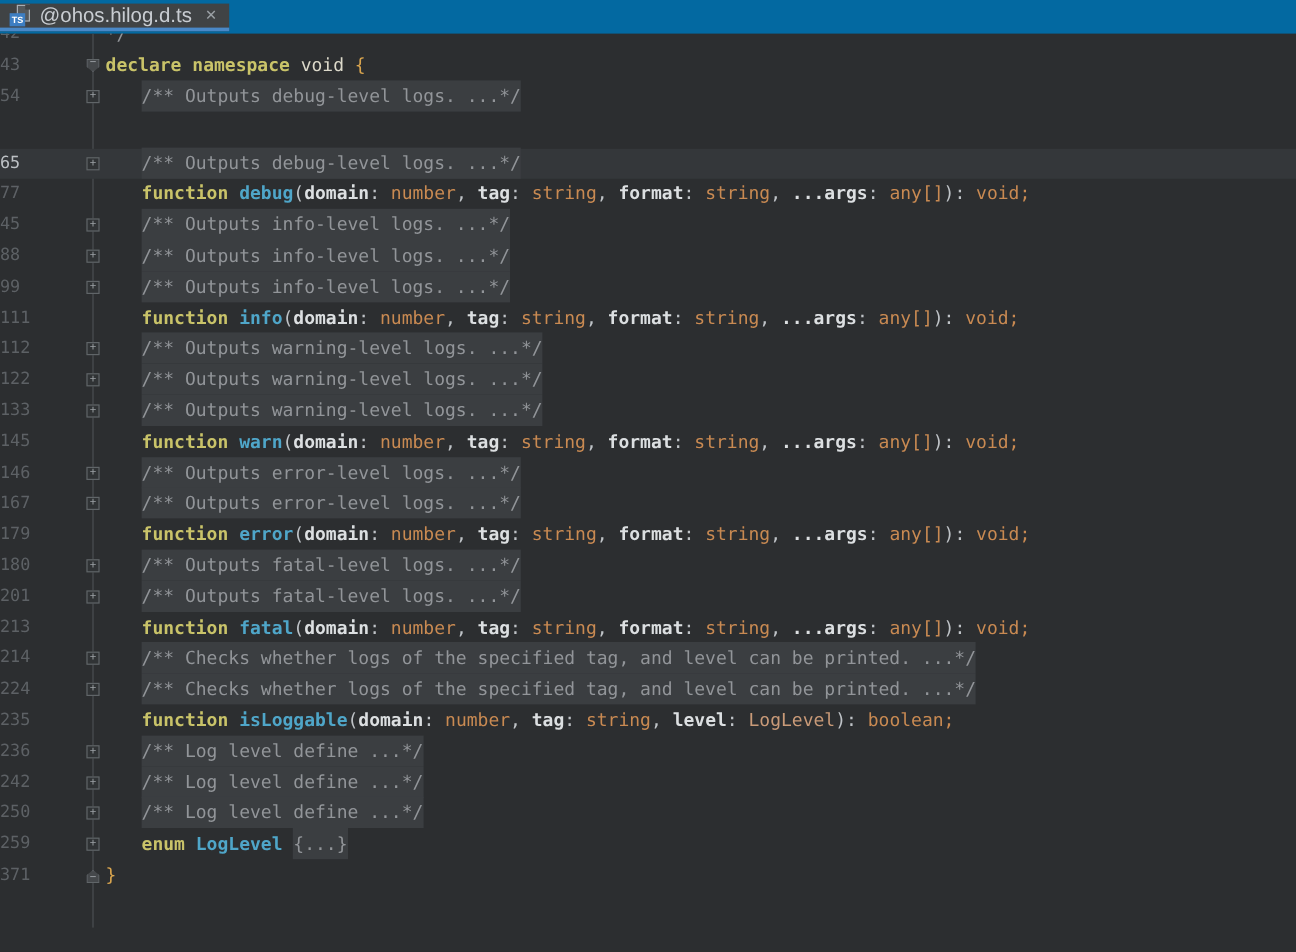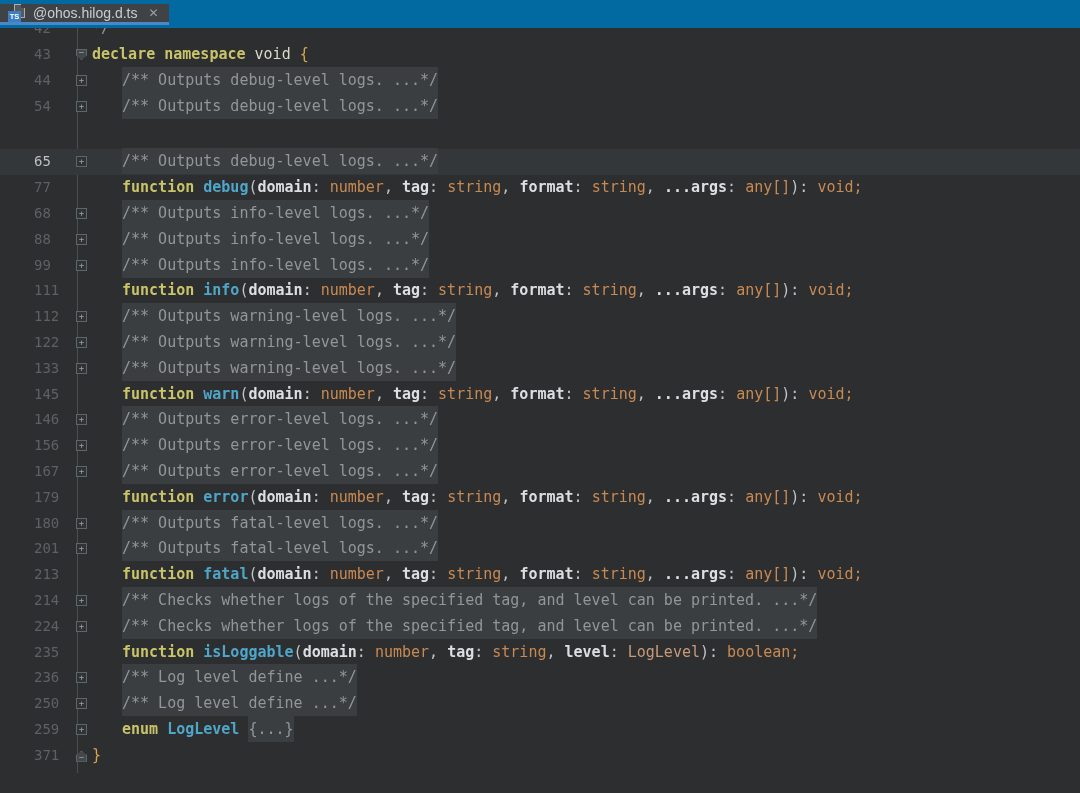--- a/index.html
+++ b/index.html
@@ -3,38 +3,38 @@
 <meta charset="utf-8">
 <style>
   * { margin:0; padding:0; box-sizing:border-box; }
   html,body { width:1080px; height:793px; overflow:hidden; background:#2c2e30; }
   body { font-family:"DejaVu Sans Mono", monospace; }
 
   
   .tabbar { height:28px; background:#0369a1; display:flex; align-items:center; }
   .tab { display:flex; align-items:center; gap:7px; padding:0 10px 0 8px;
          background:#404345; border-bottom:3px solid #4a88c7; cursor:default; }
-  .tab-label { font-family:"Liberation Sans", sans-serif; font-size:14px; color:#c9cdd2; }
+  .tab-label { font-family:"Liberation Sans", sans-serif; font-size:17px; color:#c9cdd2; }
   .tab-close { font-family:"Liberation Sans", sans-serif; font-size:12px; color:#9aa0a5; margin-left:4px; }
   .ficon { position:relative; width:18px; height:18px; flex:0 0 18px; }
   .ficon .doc { position:absolute; right:1px; top:0; width:11px; height:14px;
                 border:1px solid #a7adb3; background:#55595c; }
   .ficon .doc::after { content:""; position:absolute; right:-1px; top:-1px; width:4px; height:4px; background:#404345; }
   .ficon .badge { position:absolute; left:0; bottom:0; width:13px; height:11px; background:#3d7ec2;
                   color:#fff; font-size:7.5px; line-height:11px; font-weight:bold; text-align:center;
                   font-family:"Liberation Sans", sans-serif; }
 
   
   .editor { position:relative; height:765px; overflow:hidden; font-size:15px; }
   .foldline { position:absolute; left:77px; top:0; width:1px; height:745px; background:#4b4e51; }
   .line { position:relative; height:25.8px; line-height:25.8px; white-space:pre; }
   .line.cut { margin-top:-11.8px; }
   .line.current { background:#34373a;margin-top:30px; }
   .lnum { display:inline-block; width:38px; padding-right:8px; text-align:left;
-          color:#5d6165; font-size:14px; vertical-align:top;padding-left:34px; }
+          color:#5d6165; font-size:14px; vertical-align:top; }
   .line.current .lnum { color:#bcc0c4; }
   .foldcol { display:inline-block; width:50px; height:25.8px; position:relative; vertical-align:top; }
   .code { vertical-align:top; }
   .code.ind { padding-left:30px; }
 
   
   .mk { position:absolute; left:34px; top:7px; width:11px; height:11px;
         border:1px solid #606568; background:#303335; color:#9ca1a5;
         font-size:9px; line-height:9px; text-align:center; cursor:pointer; }
   .mk-plus::after { content:"+"; }
@@ -67,40 +67,39 @@
     <span class="tab-label">@ohos.hilog.d.ts</span>
     <span class="tab-close">✕</span>
   </div>
 </div>
 
 <div class="editor">
   <div class="foldline"></div>
   <div id="lines">
       <div class="line cut"><span class="lnum">42</span><span class="foldcol"></span><span class="code"><span class="tk-cm">*/</span></span></div>
       <div class="line"><span class="lnum">43</span><span class="foldcol"><span class="mk mk-top"></span></span><span class="code"><span class="tk-kw">declare</span><span class="tk-pl"> </span><span class="tk-kw">namespace</span><span class="tk-pl"> </span><span class="tk-nm">void</span><span class="tk-pl"> </span><span class="tk-br">{</span></span></div>
-      <div class="line"><span class="lnum">44</span><span class="foldcol"><span class="mk mk-plus"></span></span><span class="code ind"><span class="tk-cmf">/** Outputs debug-level logs. ...*/</span></span></div>
       <div class="line"><span class="lnum">54</span><span class="foldcol"><span class="mk mk-plus"></span></span><span class="code ind"><span class="tk-cmf">/** Outputs debug-level logs. ...*/</span></span></div>
       <div class="line current"><span class="lnum">65</span><span class="foldcol"><span class="mk mk-plus"></span></span><span class="code ind"><span class="tk-cmf">/** Outputs debug-level logs. ...*/</span></span></div>
       <div class="line"><span class="lnum">77</span><span class="foldcol"></span><span class="code ind"><span class="tk-kw">function</span><span class="tk-pl"> </span><span class="tk-fn">debug</span><span class="tk-pl">(</span><span class="tk-pr">domain</span><span class="tk-pl">: </span><span class="tk-ty">number</span><span class="tk-pl">, </span><span class="tk-pr">tag</span><span class="tk-pl">: </span><span class="tk-ty">string</span><span class="tk-pl">, </span><span class="tk-pr">format</span><span class="tk-pl">: </span><span class="tk-ty">string</span><span class="tk-pl">, </span><span class="tk-pr">...args</span><span class="tk-pl">: </span><span class="tk-ty">any[]</span><span class="tk-pl">): </span><span class="tk-ty">void;</span></span></div>
-      <div class="line"><span class="lnum">68</span><span class="foldcol"><span class="mk mk-plus"></span></span><span class="code ind"><span class="tk-cmf">/** Outputs info-level logs. ...*/</span></span></div>
+      <div class="line"><span class="lnum">45</span><span class="foldcol"><span class="mk mk-plus"></span></span><span class="code ind"><span class="tk-cmf">/** Outputs info-level logs. ...*/</span></span></div>
       <div class="line"><span class="lnum">88</span><span class="foldcol"><span class="mk mk-plus"></span></span><span class="code ind"><span class="tk-cmf">/** Outputs info-level logs. ...*/</span></span></div>
       <div class="line"><span class="lnum">99</span><span class="foldcol"><span class="mk mk-plus"></span></span><span class="code ind"><span class="tk-cmf">/** Outputs info-level logs. ...*/</span></span></div>
       <div class="line"><span class="lnum">111</span><span class="foldcol"></span><span class="code ind"><span class="tk-kw">function</span><span class="tk-pl"> </span><span class="tk-fn">info</span><span class="tk-pl">(</span><span class="tk-pr">domain</span><span class="tk-pl">: </span><span class="tk-ty">number</span><span class="tk-pl">, </span><span class="tk-pr">tag</span><span class="tk-pl">: </span><span class="tk-ty">string</span><span class="tk-pl">, </span><span class="tk-pr">format</span><span class="tk-pl">: </span><span class="tk-ty">string</span><span class="tk-pl">, </span><span class="tk-pr">...args</span><span class="tk-pl">: </span><span class="tk-ty">any[]</span><span class="tk-pl">): </span><span class="tk-ty">void;</span></span></div>
       <div class="line"><span class="lnum">112</span><span class="foldcol"><span class="mk mk-plus"></span></span><span class="code ind"><span class="tk-cmf">/** Outputs warning-level logs. ...*/</span></span></div>
       <div class="line"><span class="lnum">122</span><span class="foldcol"><span class="mk mk-plus"></span></span><span class="code ind"><span class="tk-cmf">/** Outputs warning-level logs. ...*/</span></span></div>
       <div class="line"><span class="lnum">133</span><span class="foldcol"><span class="mk mk-plus"></span></span><span class="code ind"><span class="tk-cmf">/** Outputs warning-level logs. ...*/</span></span></div>
       <div class="line"><span class="lnum">145</span><span class="foldcol"></span><span class="code ind"><span class="tk-kw">function</span><span class="tk-pl"> </span><span class="tk-fn">warn</span><span class="tk-pl">(</span><span class="tk-pr">domain</span><span class="tk-pl">: </span><span class="tk-ty">number</span><span class="tk-pl">, </span><span class="tk-pr">tag</span><span class="tk-pl">: </span><span class="tk-ty">string</span><span class="tk-pl">, </span><span class="tk-pr">format</span><span class="tk-pl">: </span><span class="tk-ty">string</span><span class="tk-pl">, </span><span class="tk-pr">...args</span><span class="tk-pl">: </span><span class="tk-ty">any[]</span><span class="tk-pl">): </span><span class="tk-ty">void;</span></span></div>
       <div class="line"><span class="lnum">146</span><span class="foldcol"><span class="mk mk-plus"></span></span><span class="code ind"><span class="tk-cmf">/** Outputs error-level logs. ...*/</span></span></div>
-      <div class="line"><span class="lnum">156</span><span class="foldcol"><span class="mk mk-plus"></span></span><span class="code ind"><span class="tk-cmf">/** Outputs error-level logs. ...*/</span></span></div>
       <div class="line"><span class="lnum">167</span><span class="foldcol"><span class="mk mk-plus"></span></span><span class="code ind"><span class="tk-cmf">/** Outputs error-level logs. ...*/</span></span></div>
       <div class="line"><span class="lnum">179</span><span class="foldcol"></span><span class="code ind"><span class="tk-kw">function</span><span class="tk-pl"> </span><span class="tk-fn">error</span><span class="tk-pl">(</span><span class="tk-pr">domain</span><span class="tk-pl">: </span><span class="tk-ty">number</span><span class="tk-pl">, </span><span class="tk-pr">tag</span><span class="tk-pl">: </span><span class="tk-ty">string</span><span class="tk-pl">, </span><span class="tk-pr">format</span><span class="tk-pl">: </span><span class="tk-ty">string</span><span class="tk-pl">, </span><span class="tk-pr">...args</span><span class="tk-pl">: </span><span class="tk-ty">any[]</span><span class="tk-pl">): </span><span class="tk-ty">void;</span></span></div>
       <div class="line"><span class="lnum">180</span><span class="foldcol"><span class="mk mk-plus"></span></span><span class="code ind"><span class="tk-cmf">/** Outputs fatal-level logs. ...*/</span></span></div>
       <div class="line"><span class="lnum">201</span><span class="foldcol"><span class="mk mk-plus"></span></span><span class="code ind"><span class="tk-cmf">/** Outputs fatal-level logs. ...*/</span></span></div>
       <div class="line"><span class="lnum">213</span><span class="foldcol"></span><span class="code ind"><span class="tk-kw">function</span><span class="tk-pl"> </span><span class="tk-fn">fatal</span><span class="tk-pl">(</span><span class="tk-pr">domain</span><span class="tk-pl">: </span><span class="tk-ty">number</span><span class="tk-pl">, </span><span class="tk-pr">tag</span><span class="tk-pl">: </span><span class="tk-ty">string</span><span class="tk-pl">, </span><span class="tk-pr">format</span><span class="tk-pl">: </span><span class="tk-ty">string</span><span class="tk-pl">, </span><span class="tk-pr">...args</span><span class="tk-pl">: </span><span class="tk-ty">any[]</span><span class="tk-pl">): </span><span class="tk-ty">void;</span></span></div>
       <div class="line"><span class="lnum">214</span><span class="foldcol"><span class="mk mk-plus"></span></span><span class="code ind"><span class="tk-cmf">/** Checks whether logs of the specified tag, and level can be printed. ...*/</span></span></div>
       <div class="line"><span class="lnum">224</span><span class="foldcol"><span class="mk mk-plus"></span></span><span class="code ind"><span class="tk-cmf">/** Checks whether logs of the specified tag, and level can be printed. ...*/</span></span></div>
       <div class="line"><span class="lnum">235</span><span class="foldcol"></span><span class="code ind"><span class="tk-kw">function</span><span class="tk-pl"> </span><span class="tk-fn">isLoggable</span><span class="tk-pl">(</span><span class="tk-pr">domain</span><span class="tk-pl">: </span><span class="tk-ty">number</span><span class="tk-pl">, </span><span class="tk-pr">tag</span><span class="tk-pl">: </span><span class="tk-ty">string</span><span class="tk-pl">, </span><span class="tk-pr">level</span><span class="tk-pl">: </span><span class="tk-tr">LogLevel</span><span class="tk-pl">): </span><span class="tk-ty">boolean;</span></span></div>
       <div class="line"><span class="lnum">236</span><span class="foldcol"><span class="mk mk-plus"></span></span><span class="code ind"><span class="tk-cmf">/** Log level define ...*/</span></span></div>
+      <div class="line"><span class="lnum">242</span><span class="foldcol"><span class="mk mk-plus"></span></span><span class="code ind"><span class="tk-cmf">/** Log level define ...*/</span></span></div>
       <div class="line"><span class="lnum">250</span><span class="foldcol"><span class="mk mk-plus"></span></span><span class="code ind"><span class="tk-cmf">/** Log level define ...*/</span></span></div>
       <div class="line"><span class="lnum">259</span><span class="foldcol"><span class="mk mk-plus"></span></span><span class="code ind"><span class="tk-kw">enum</span><span class="tk-pl"> </span><span class="tk-fn">LogLevel</span><span class="tk-pl"> </span><span class="tk-cmf">{...}</span></span></div>
       <div class="line"><span class="lnum">371</span><span class="foldcol"><span class="mk mk-bottom"></span></span><span class="code"><span class="tk-br">}</span></span></div>
     </div>
 </div>
 
 </body></html>

